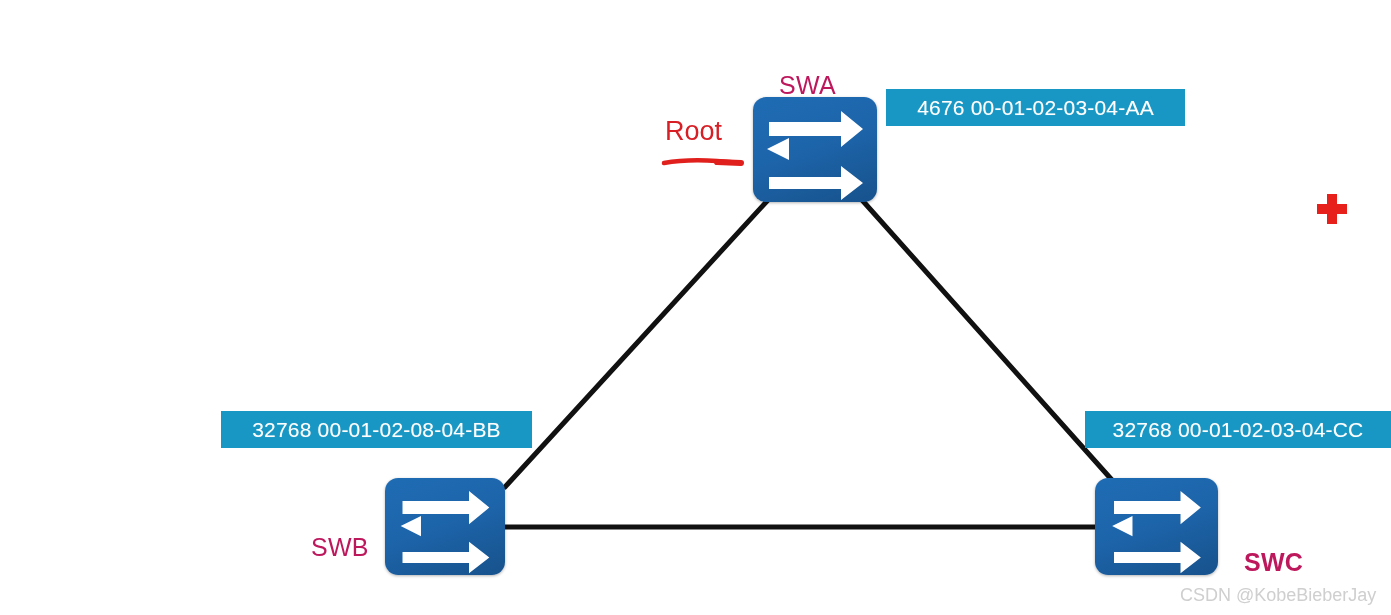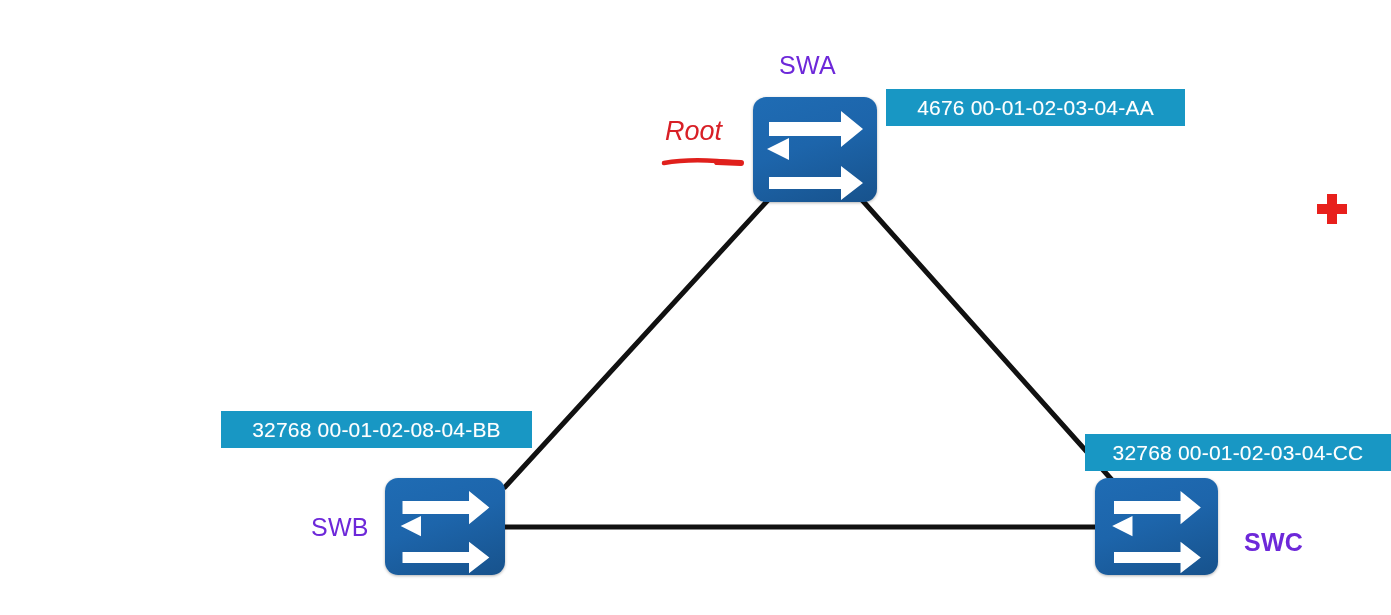--- a/index.html
+++ b/index.html
@@ -51,25 +51,26 @@
     left: 0;
     top: 0;
     width: 100%;
     height: 100%;
   }
 
   
   .node-caption {
     position: absolute;
     z-index: 4;
-    color: #6d28d9;
+    color: #be185d;
     font-size: 25px;
     font-family: "Liberation Sans", sans-serif;
     white-space: nowrap;
     letter-spacing: 0.3px;
+    margin-top: 20px;
   }
 
   
   .bid-chip {
     position: absolute;
     z-index: 4;
     background: #1897c4;
     color: #ffffff;
     font-size: 21px;
     font-family: "Liberation Sans", sans-serif;
@@ -80,21 +81,20 @@
     height: 38px;
     box-sizing: border-box;
     text-shadow: 0 0 1px rgba(255,255,255,0.35);
   }
   .bid-chip.align-center { justify-content: center; }
 
   
   #root-annotation {
     position: absolute;
     z-index: 5;
-    font-style: italic;
   }
   #root-text {
     color: #d81f26;
     font-size: 27px;
     font-family: "Liberation Sans", sans-serif;
     white-space: nowrap;
     line-height: 1;
   }
 
   
@@ -157,28 +157,29 @@
         <path d="M16 80 h72 v-11 l22 17 -22 17 v-11 h-72 z"></path>
       </g>
     </svg>
   </div>
   <div class="node-caption" style="left:1244px; top:528px;font-weight:bold;">SWC</div>
 
   <div class="bid-chip align-center" style="left:886px; top:89px; width:299px; height:37px;">4676 00-01-02-03-04-AA</div>
 
   <div class="bid-chip align-center" style="left:221px; top:411px; width:311px; height:37px;">32768 00-01-02-08-04-BB</div>
 
-  <div class="bid-chip align-center" style="left:1085px; top:434px; width:306px; height:37px;">32768 00-01-02-03-04-CC</div>
+  <div class="bid-chip align-center" style="left:1085px; top:411px; width:306px; height:37px;">32768 00-01-02-03-04-CC</div>
 
   <div id="root-annotation" style="left:665px; top:118px;">
     <div id="root-text">Root</div>
     <svg width="86" height="16" viewBox="0 0 86 16" style="position:absolute; left:-4px; top:36px;" xmlns="http://www.w3.org/2000/svg">
       <path d="M3 9 C 20 6, 40 6, 56 7 L 80 9" stroke="#e0201c" stroke-width="4.5" fill="none" stroke-linecap="round"></path>
       <path d="M56 8 L 80 9" stroke="#e0201c" stroke-width="6" fill="none" stroke-linecap="round"></path>
     </svg>
   </div>
 
   <svg id="cross-marker" width="34" height="34" viewBox="0 0 34 34" style="left:1315px; top:192px;" xmlns="http://www.w3.org/2000/svg">
     <path d="M12 2 h10 v10 h10 v10 h-10 v10 h-10 v-10 h-10 v-10 h10 z" fill="#e8201c"></path>
   </svg>
 
+  <div id="watermark" style="left:1180px; top:585px;">CSDN @KobeBieberJay</div>
 
 </div>
 
 </body></html>

